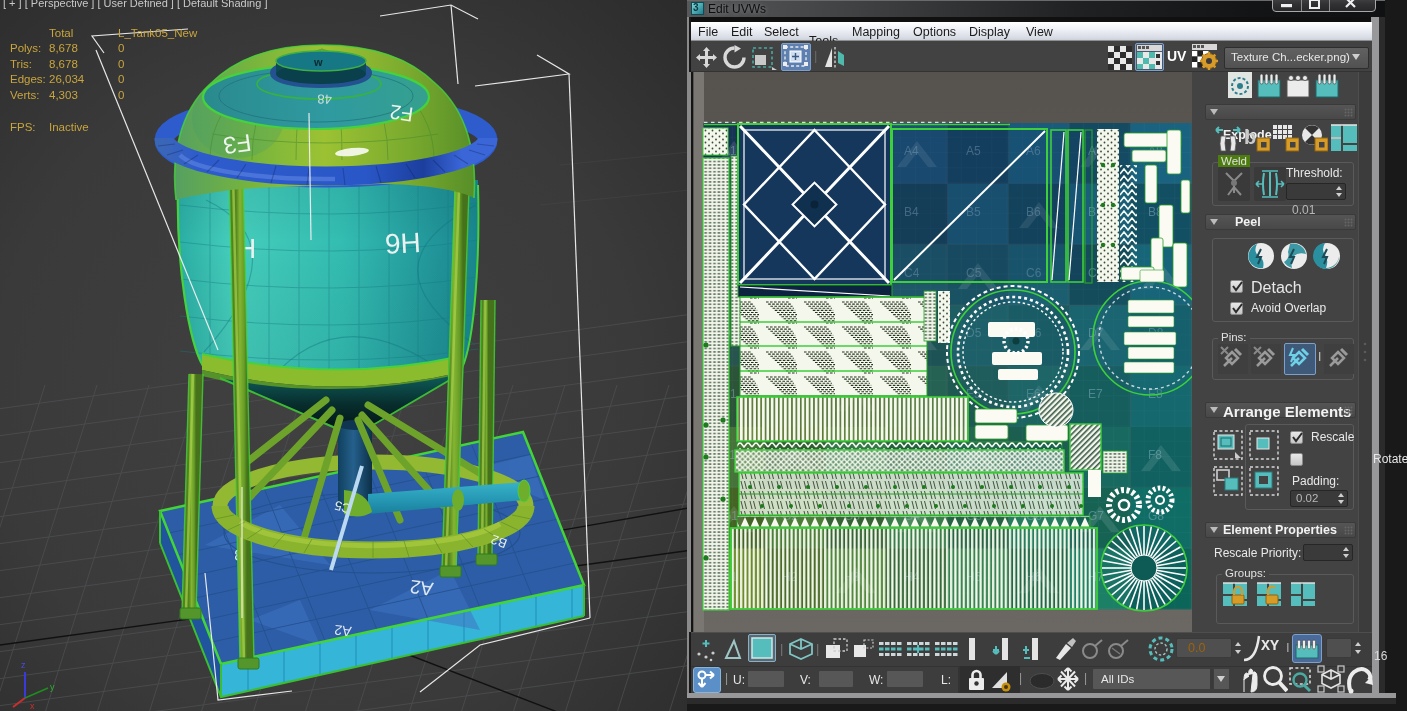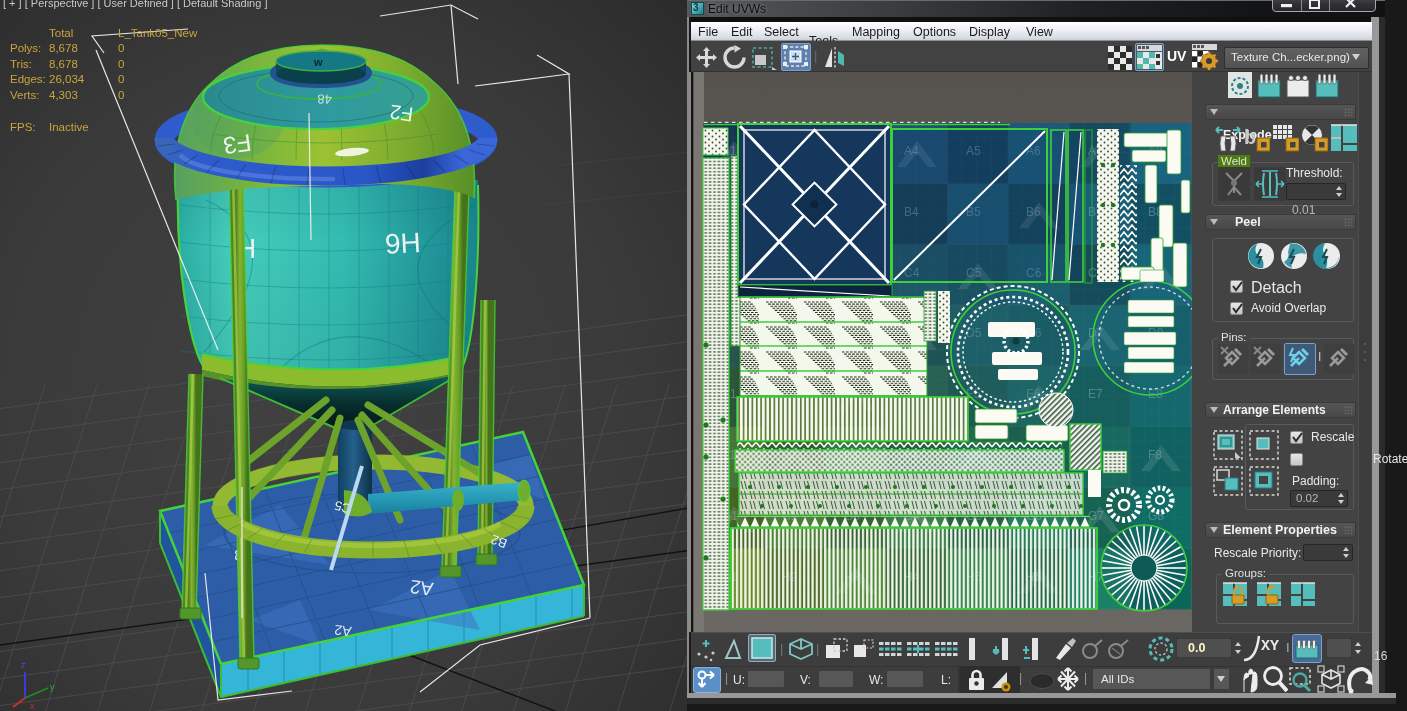--- a/index.html
+++ b/index.html
@@ -621,21 +621,21 @@
 <div class="abs" style="left:1318px;top:350px;font-size:12px;color:#c8c8c8;font-weight:normal;white-space:nowrap;">I</div>
 <svg class="abs" style="left:1324px;top:344px" width="30" height="30" viewBox="0 0 30 30">
       <rect width="30" height="30" fill="#3f3f3f"></rect>
       <path d="M6,22 L14,14 M14,8 L20,14 L14,20 L8,14 Z" stroke="#9a9a9a" stroke-width="2.5" fill="none"></path>
       <path d="M17,5 L23,11" stroke="#9a9a9a" stroke-width="3"></path>
     </svg>
 <div class="abs" style="left:1205px;top:402px;width:151px;height:16px;background:linear-gradient(#555,#484848);border:1px solid #3a3a3a;border-radius:2px;box-sizing:border-box;"></div>
 <svg class="abs" style="left:1210px;top:407px" width="9" height="8" viewBox="0 0 9 8">
       <path d="M0,0 L8,0 L4,6 Z" fill="#bbb"></path>
     </svg>
-<div class="abs" style="left:1223px;top:403px;font-size:12px;color:#f2f2f2;font-weight:bold;white-space:nowrap;">Arrange Elements</div>
+<div class="abs" style="left:1223px;top:403px;font-size:15px;color:#f2f2f2;font-weight:bold;white-space:nowrap;">Arrange Elements</div>
 <svg class="abs" style="left:1344px;top:406px" width="9" height="9" viewBox="0 0 9 9">
       <circle cx="1.5" cy="1.5" r="1" fill="#666"></circle>
       <circle cx="4.5" cy="1.5" r="1" fill="#666"></circle>
       <circle cx="7.5" cy="1.5" r="1" fill="#666"></circle>
       <circle cx="1.5" cy="4.5" r="1" fill="#666"></circle>
       <circle cx="4.5" cy="4.5" r="1" fill="#666"></circle>
       <circle cx="7.5" cy="4.5" r="1" fill="#666"></circle>
       <circle cx="1.5" cy="7.5" r="1" fill="#666"></circle>
       <circle cx="4.5" cy="7.5" r="1" fill="#666"></circle>
       <circle cx="7.5" cy="7.5" r="1" fill="#666"></circle>
@@ -830,21 +830,21 @@
 <svg class="abs" style="left:1106px;top:638px" width="24" height="24" viewBox="0 0 24 24">
       <circle cx="10" cy="13" r="7" fill="none" stroke="#8a8a8a" stroke-width="2"></circle>
       <path d="M15,8 L22,2" stroke="#8a8a8a" stroke-width="2"></path>
       <path d="M6,10 L14,16" stroke="#777" stroke-width="1.5"></path>
     </svg>
 <svg class="abs" style="left:1147px;top:635px" width="28" height="28" viewBox="0 0 28 28">
       <circle cx="14" cy="14" r="11" fill="none" stroke="#56bdbd" stroke-width="3" stroke-dasharray="4 3"></circle>
       <circle cx="14" cy="14" r="6" fill="none" stroke="#9fc6c6" stroke-width="1.4" stroke-dasharray="2.5 2"></circle>
     </svg>
 <div class="abs" style="left:1176px;top:638px;width:56px;height:20px;background:#4f4f4f;border:1px solid #3a3a3a;border-radius:2px;box-sizing:border-box;"></div>
-<div class="abs" style="left:1188px;top:641px;font-size:12.5px;color:#fef9c3;font-weight:bold;white-space:nowrap;">0.0</div>
+<div class="abs" style="left:1188px;top:641px;font-size:12.5px;color:#a16207;font-weight:normal;white-space:nowrap;">0.0</div>
 <svg class="abs" style="left:1234px;top:641px" width="9" height="14" viewBox="0 0 9 14">
       <path d="M1,5 L7,5 L4,1 Z" fill="#cfcfcf"></path>
       <path d="M1,9 L7,9 L4,13 Z" fill="#cfcfcf"></path>
     </svg>
 <svg class="abs" style="left:1242px;top:634px" width="20" height="28" viewBox="0 0 20 28">
       <path d="M2,26 Q14,26 17,2" fill="none" stroke="#e8e8e8" stroke-width="2.5"></path>
     </svg>
 <div class="abs" style="left:1261px;top:638px;font-size:15px;color:#e8e8e8;font-weight:bold;white-space:nowrap;font-family:Liberation Mono, monospace;">XY</div>
 <div class="abs" style="left:1286px;top:640px;font-size:13px;color:#aaa;font-weight:normal;white-space:nowrap;">I</div>
 <div class="abs" style="left:1292px;top:634px;width:30px;height:29px;background:#4a6a9a;border:1px solid #7d9fcc;border-radius:3px;box-sizing:border-box;"></div>

